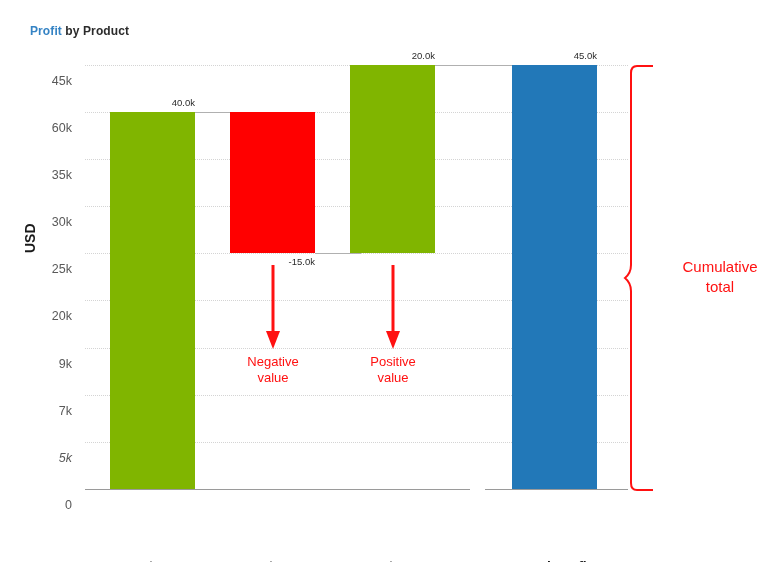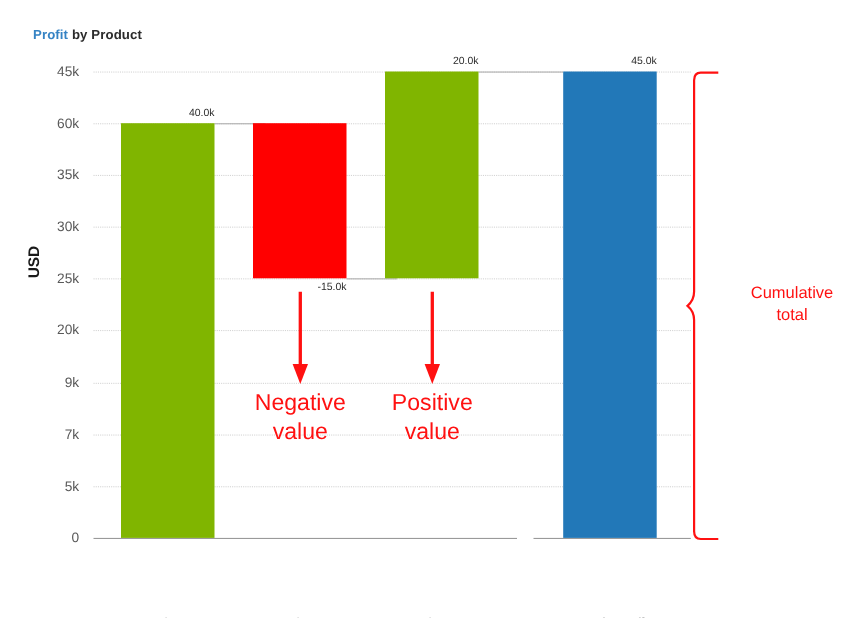--- a/index.html
+++ b/index.html
@@ -31,20 +31,21 @@
   }
   .axis-line{
     position:absolute;height:0;border-top:1px solid #9a9a9a;
   }
 
   .ytick{
     position:absolute;right:0;width:60px;text-align:right;
     font-size:12.5px;color:#595959;
     transform:translateY(-50%);
     white-space:nowrap;
+    margin-top:16px;
   }
   .ylabel-wrap{
     position:absolute;left:22px;top:253px;
   }
   .ylabel{
     font-size:14px;font-weight:bold;color:#1a1a1a;
     transform:rotate(-90deg);transform-origin:left top;
     white-space:nowrap;display:block;
   }
 
@@ -59,21 +60,21 @@
   .bar{position:absolute;}
   .connector{position:absolute;height:0;border-top:1.5px solid #b0b0b0;}
 
   .vlabel{
     position:absolute;font-size:9.5px;color:#2b2b2b;
     text-align:right;white-space:nowrap;
   }
 
   
   .anno-text{
-    position:absolute;color:#ff1111;font-size:21px;
+    position:absolute;color:#ff1111;font-size:13px;
     text-align:center;line-height:1.25;white-space:nowrap;
   }
   .anno-arrow{position:absolute;}
   .brace{position:absolute;}
   .brace-text{
     position:absolute;color:#ff1111;font-size:15px;
     text-align:center;line-height:1.3;white-space:nowrap;
   }
 </style>
 </head>
@@ -98,21 +99,21 @@
     <div class="gridline" style="top:377px;"></div>
 
     <div class="ytick" style="top:0px;   left:-73px;">45k</div>
     <div class="ytick" style="top:47px;  left:-73px;">60k</div>
     <div class="ytick" style="top:94px;  left:-73px;">35k</div>
     <div class="ytick" style="top:141px; left:-73px;">30k</div>
     <div class="ytick" style="top:188px; left:-73px;">25k</div>
     <div class="ytick" style="top:235px; left:-73px;">20k</div>
     <div class="ytick" style="top:283px; left:-73px;">9k</div>
     <div class="ytick" style="top:330px; left:-73px;">7k</div>
-    <div class="ytick" style="top:377px; left:-73px;">5k</div>
+    <div class="ytick" style="top:377px; left:-73px;font-style:italic;">5k</div>
     <div class="ytick" style="top:424px; left:-73px;">0</div>
 
     <div class="axis-line" style="left:0px;   top:424px; width:385px;"></div>
     <div class="axis-line" style="left:400px; top:424px; width:143px;"></div>
 
     <div class="connector" style="left:110px; top:47px;  width:46px;"></div>
     <div class="connector" style="left:230px; top:188px; width:46px;"></div>
     <div class="connector" style="left:350px; top:0px;   width:77px;"></div>
 
     <div class="bar" style="left:25px;  top:47px;  width:85px; height:377px; background:#80b500;"></div>

